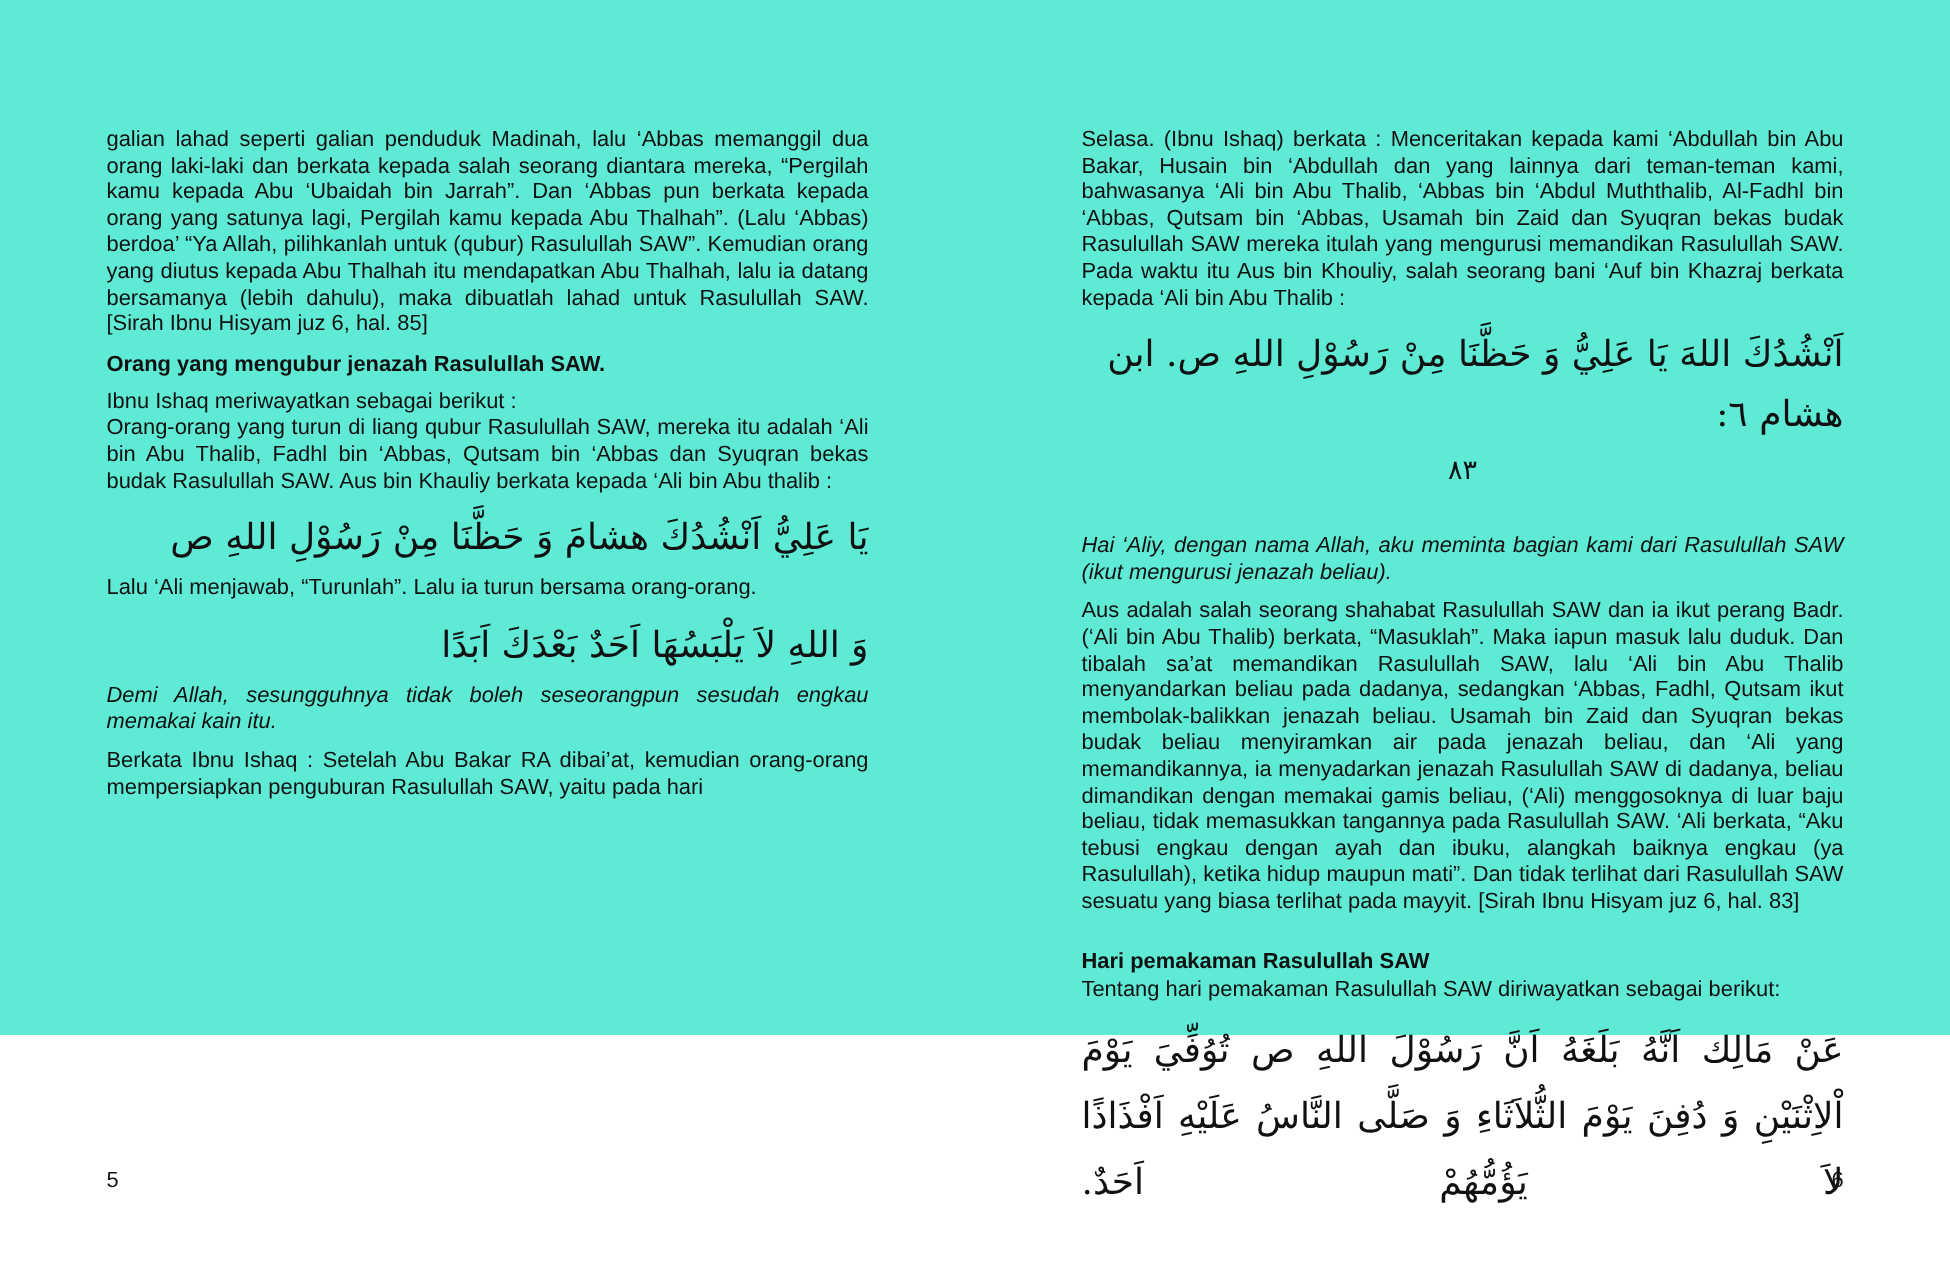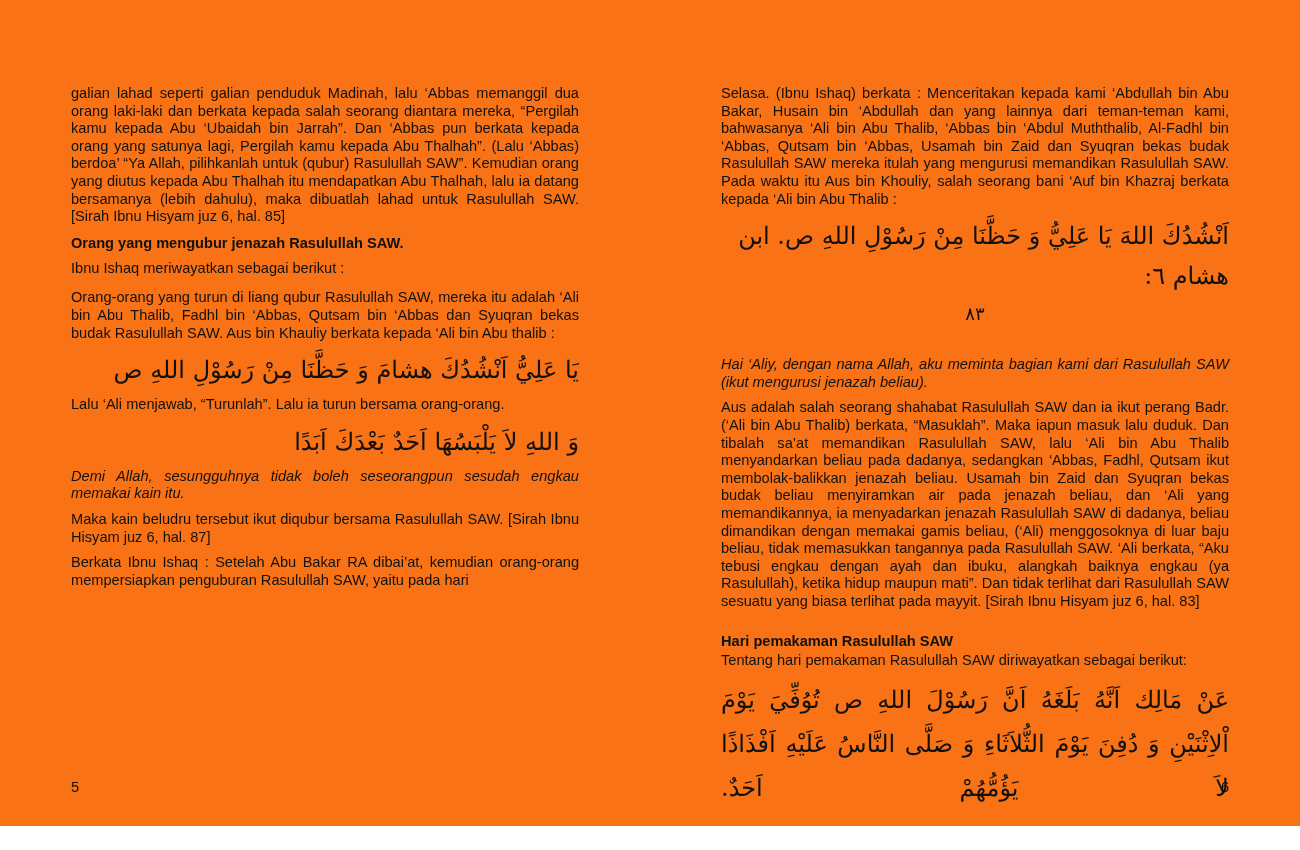--- a/index.html
+++ b/index.html
@@ -12,41 +12,41 @@
       height: 850px;
       position: relative;
       overflow: hidden;
       font-family: "Liberation Sans", sans-serif;
       color: #111111;
     }
     .page {
       position: absolute;
       top: 0;
       width: 650px;
-      height: 826px;
-      background: #f97316;
+      height: 690px;
+      background: #5eead4;
     }
     .page.left { left: 0; }
     .page.right { left: 650px; }
 
     .column {
       position: absolute;
       top: 85px;
       width: 508px;
       font-size: 14.6px;
       line-height: 17.6px;
     }
     .page.left .column { left: 71px; }
     .page.right .column { left: 71px; }
 
     p {
       margin: 0 0 8px 0;
       text-align: justify;
     }
-    p.tight { margin-bottom: 12px; }
+    p.tight { margin-bottom: 0; }
     .italic { font-style: italic; }
     h3 {
       margin: 0 0 8px 0;
       font-size: 14.6px;
       line-height: 18px;
       font-weight: bold;
     }
     .arabic {
       direction: rtl;
       text-align: right;
@@ -83,21 +83,20 @@
 <div class="page left">
   <div class="column">
     <p>galian lahad seperti galian penduduk Madinah, lalu ‘Abbas memanggil dua orang laki-laki dan berkata kepada salah seorang diantara mereka, “Pergilah kamu kepada Abu ‘Ubaidah bin Jarrah”. Dan ‘Abbas pun berkata kepada orang yang satunya lagi, Pergilah kamu kepada Abu Thalhah”. (Lalu ‘Abbas) berdoa’ “Ya Allah, pilihkanlah untuk (qubur) Rasulullah SAW”. Kemudian orang yang diutus kepada Abu Thalhah itu mendapatkan Abu Thalhah, lalu ia datang bersamanya (lebih dahulu), maka dibuatlah lahad untuk Rasulullah SAW. [Sirah Ibnu Hisyam juz 6, hal. 85]</p>
     <h3>Orang yang mengubur jenazah Rasulullah SAW.</h3>
     <p class="tight">Ibnu Ishaq meriwayatkan sebagai berikut :</p>
     <p>Orang-orang yang turun di liang qubur Rasulullah SAW, mereka itu adalah ‘Ali bin Abu Thalib, Fadhl bin ‘Abbas, Qutsam bin ‘Abbas dan Syuqran bekas budak Rasulullah SAW. Aus bin Khauliy berkata kepada ‘Ali bin Abu thalib :</p>
     <div class="arabic">يَا عَلِيُّ اَنْشُدُكَ هشامَ وَ حَظَّنَا مِنْ رَسُوْلِ اللهِ ص</div>
     <p>Lalu ‘Ali menjawab, “Turunlah”. Lalu ia turun bersama orang-orang.</p>
     <div class="arabic">وَ اللهِ لاَ يَلْبَسُهَا اَحَدٌ بَعْدَكَ اَبَدًا</div>
     <p class="italic">Demi Allah, sesungguhnya tidak boleh seseorangpun sesudah engkau memakai kain itu.</p>
-    <p>Maka kain beludru tersebut ikut diqubur bersama Rasulullah SAW. [Sirah Ibnu Hisyam juz 6, hal. 87]</p>
     <p>Berkata Ibnu Ishaq : Setelah Abu Bakar RA dibai’at, kemudian orang-orang mempersiapkan penguburan Rasulullah SAW, yaitu pada hari</p>
   </div>
   <div class="page-number">5</div>
 </div>
 
 <div class="page right">
   <div class="column">
     <p>Selasa. (Ibnu Ishaq) berkata : Menceritakan kepada kami ‘Abdullah bin Abu Bakar, Husain bin ‘Abdullah dan yang lainnya dari teman-teman kami, bahwasanya ‘Ali bin Abu Thalib, ‘Abbas bin ‘Abdul Muththalib, Al-Fadhl bin ‘Abbas, Qutsam bin ‘Abbas, Usamah bin Zaid dan Syuqran bekas budak Rasulullah SAW mereka itulah yang mengurusi memandikan Rasulullah SAW. Pada waktu itu Aus bin Khouliy, salah seorang bani ‘Auf bin Khazraj berkata kepada ‘Ali bin Abu Thalib :</p>
     <div class="arabic">اَنْشُدُكَ اللهَ يَا عَلِيُّ وَ حَظَّنَا مِنْ رَسُوْلِ اللهِ ص. ابن هشام ٦:</div>
     <div class="arabic-num">٨٣</div>

